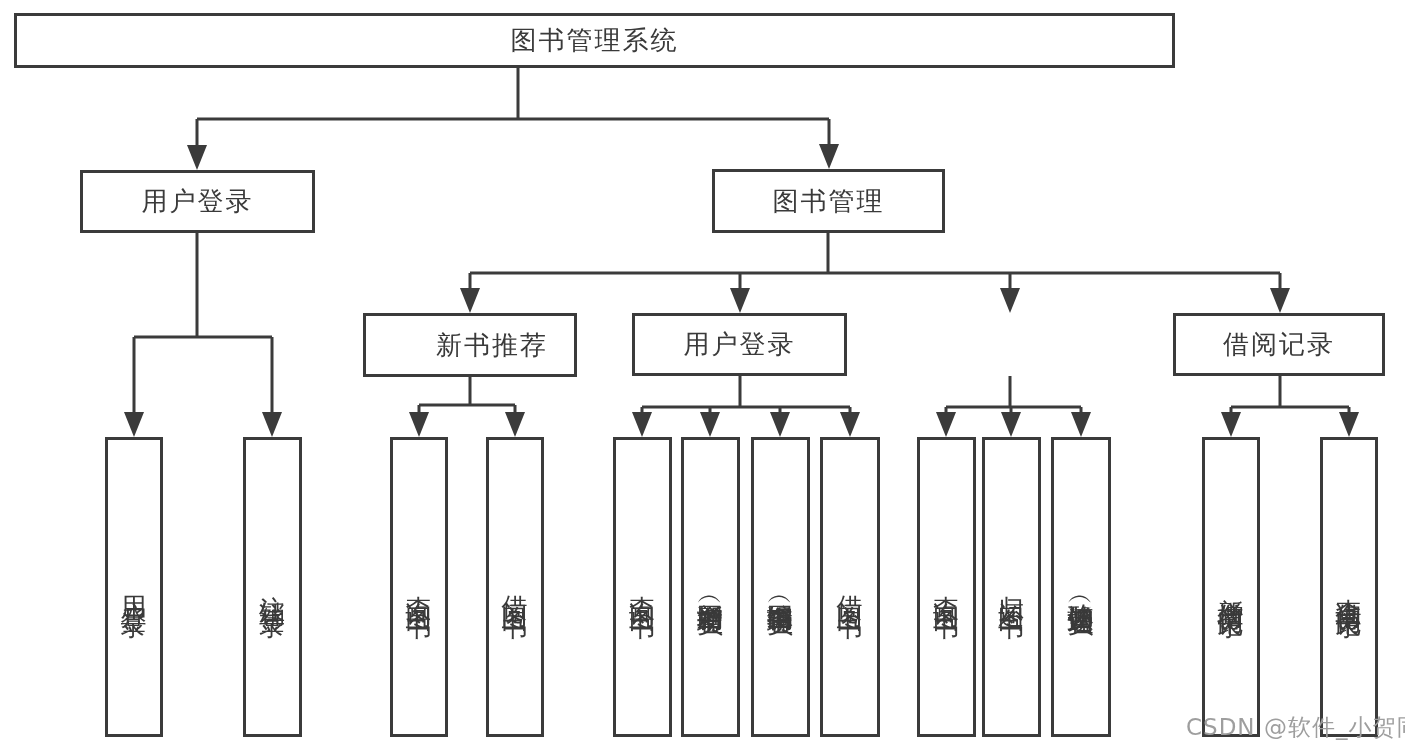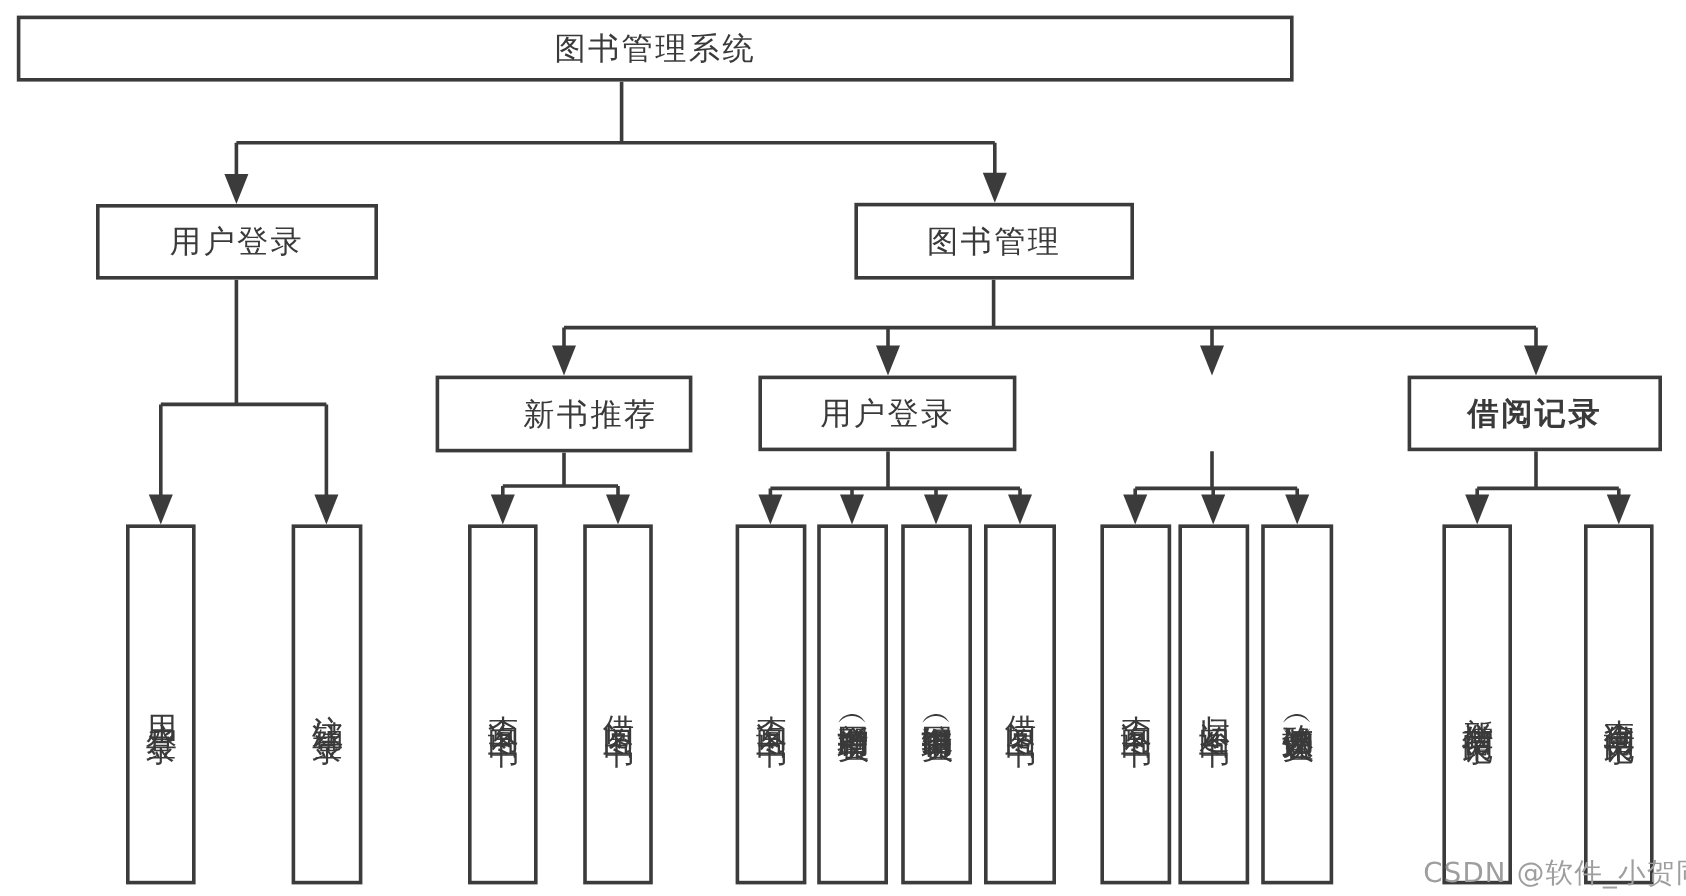--- a/index.html
+++ b/index.html
@@ -97,38 +97,38 @@
     <use href="#arrowhead" transform="translate(710,437)"></use>
     <use href="#arrowhead" transform="translate(780,437)"></use>
     <use href="#arrowhead" transform="translate(850,437)"></use>
     <use href="#arrowhead" transform="translate(946,437)"></use>
     <use href="#arrowhead" transform="translate(1011,437)"></use>
     <use href="#arrowhead" transform="translate(1081,437)"></use>
     <use href="#arrowhead" transform="translate(1231,437)"></use>
     <use href="#arrowhead" transform="translate(1349,437)"></use>
   </svg>
 
-  <div class="hbox" style="left:14px; top:13px; width:1064px; height:55px;">
+  <div class="hbox" style="left:14px; top:13px; width:1161px; height:55px;">
     <span>图书管理系统</span>
   </div>
 
   <div class="hbox" style="left:80px; top:170px; width:235px; height:63px;">
     <span>用户登录</span>
   </div>
   <div class="hbox" style="left:712px; top:169px; width:233px; height:64px;">
     <span>图书管理</span>
   </div>
 
   <div class="hbox" style="left:363px; top:313px; width:214px; height:64px;padding-left:44px;">
     <span>新书推荐</span>
   </div>
   <div class="hbox" style="left:632px; top:313px; width:215px; height:63px;">
     <span>用户登录</span>
   </div>
-  <div class="hbox" style="left:1173px; top:313px; width:212px; height:63px;font-weight:bold;">
+  <div class="hbox" style="left:1173px; top:313px; width:212px; height:63px;">
     <span>借阅记录</span>
   </div>
 
   <div class="leaf" style="left:105px; width:58px;">
     <span class="vtext">用户登录</span>
   </div>
   <div class="leaf" style="left:243px; width:59px;">
     <span class="vtext">注销登录</span>
   </div>
 

